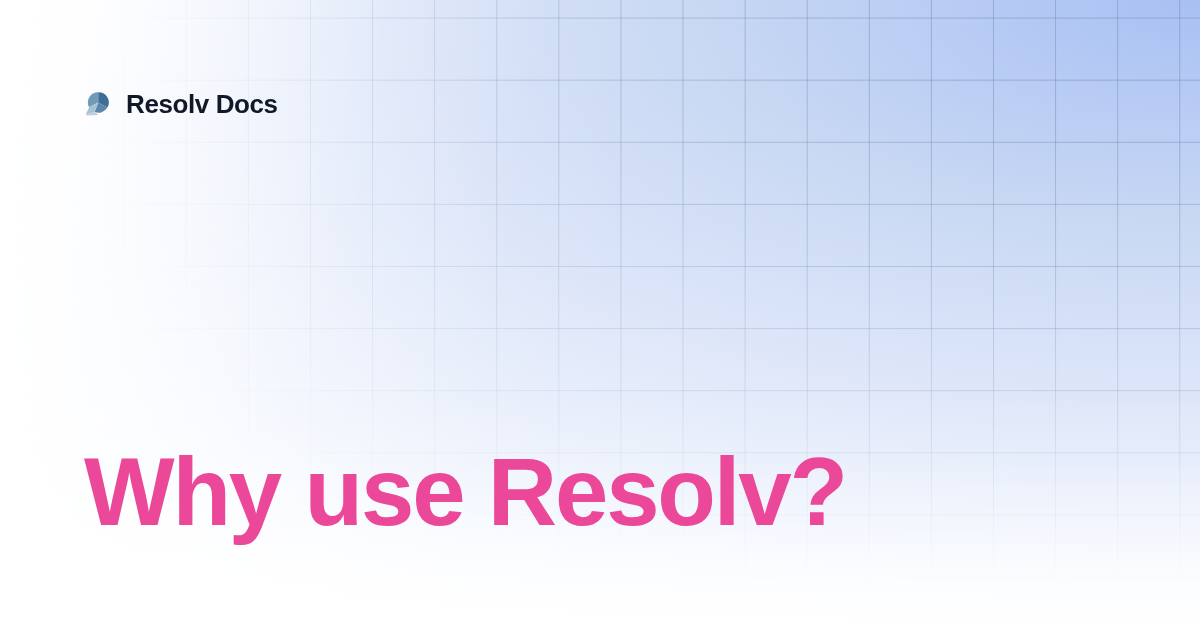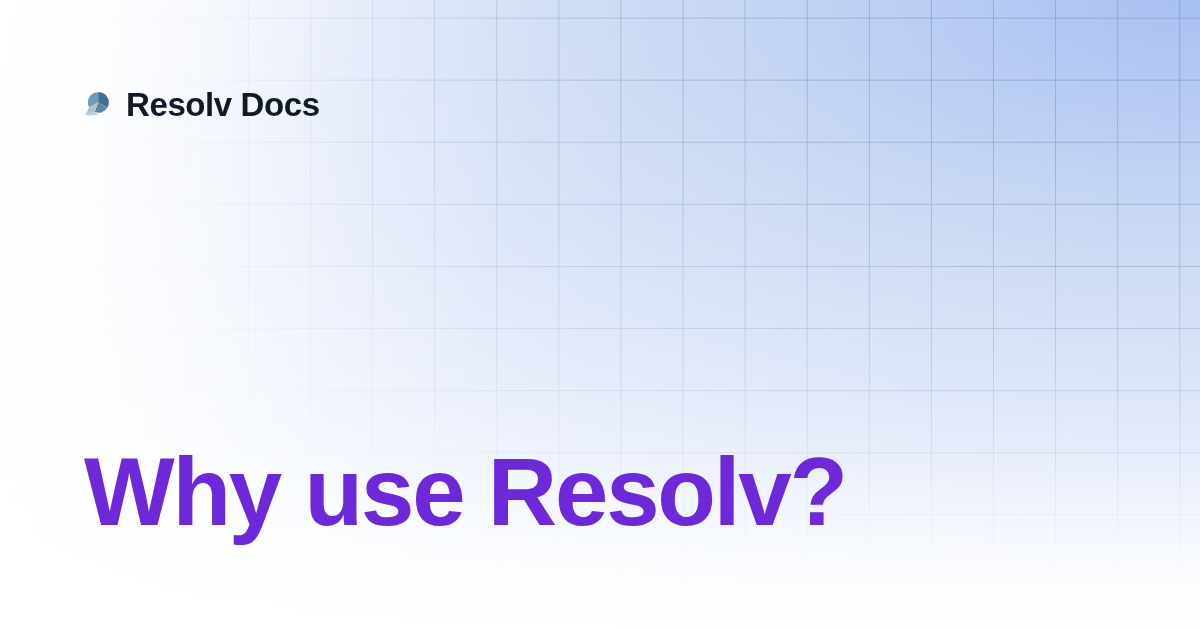--- a/index.html
+++ b/index.html
@@ -116,38 +116,38 @@
 
   .brand-mark {
     width: 28px;
     height: 28px;
     display: block;
     flex: 0 0 auto;
   }
 
   .brand-name {
     font-family: "Liberation Sans", sans-serif;
-    font-size: 33px;
+    font-size: 26px;
     font-weight: 700;
     letter-spacing: -0.4px;
     color: #111827;
     line-height: 1;
     white-space: nowrap;
   }
 
   .headline {
     position: absolute;
     left: 84px;
     top: 444px;
     font-family: "Liberation Sans", sans-serif;
     font-size: 96px;
     font-weight: 700;
     letter-spacing: -2.2px;
     line-height: 1;
-    color: #6d28d9;
+    color: #ec4899;
     white-space: nowrap;
     margin: 0;
   }
 </style>
 </head>
 <body>
 
 <div class="og-card">
 
   <div class="bg-base"></div>

